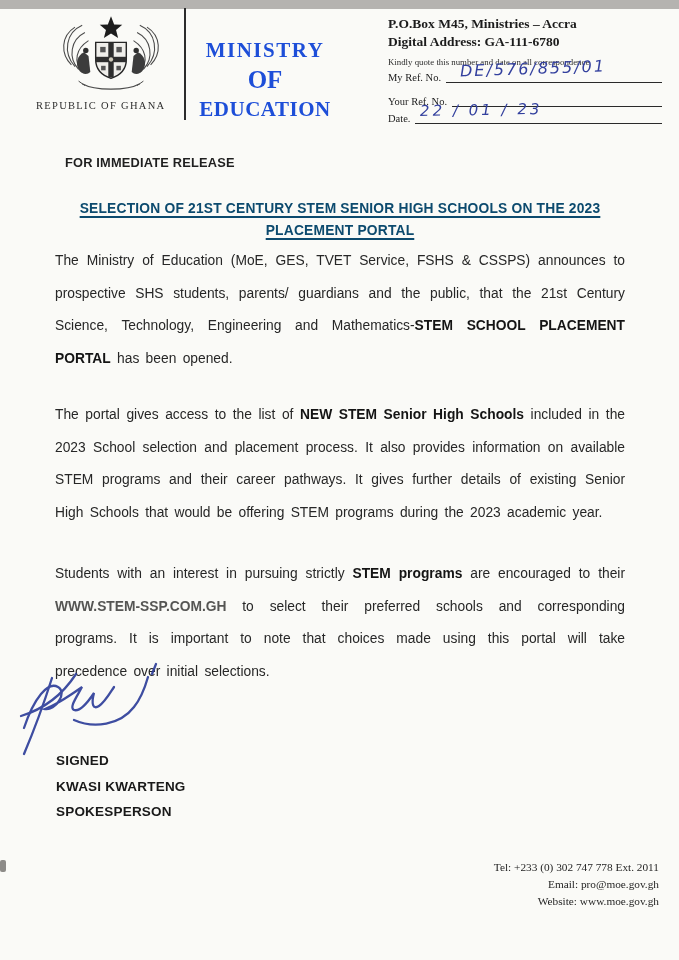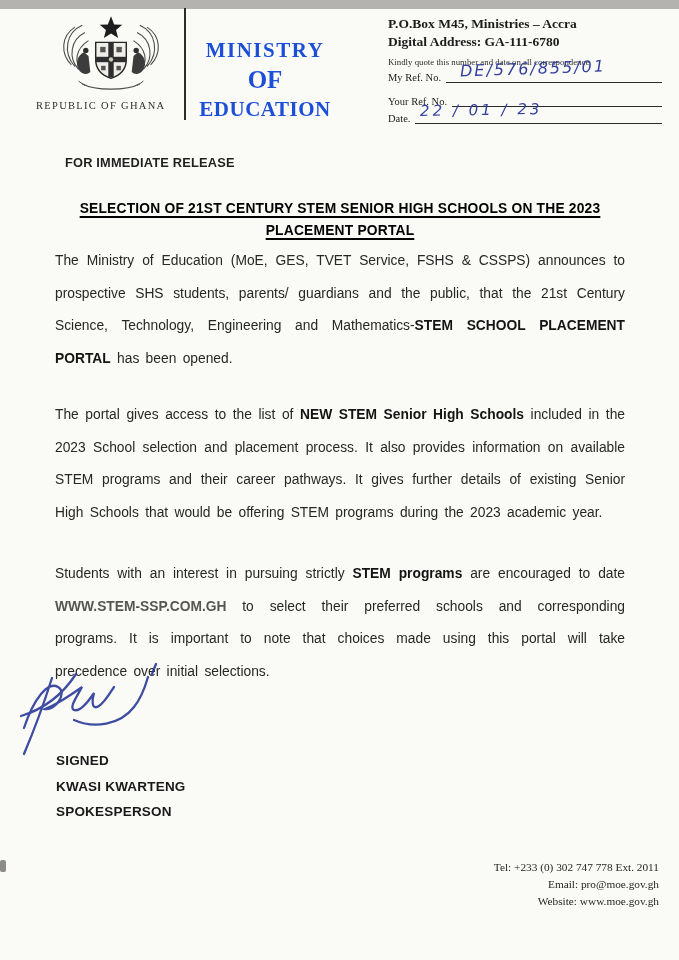--- a/index.html
+++ b/index.html
@@ -44,21 +44,21 @@
     font-family:"DejaVu Sans",sans-serif;font-style:italic;
     color:#33409e;white-space:nowrap;
   }
   .my-ref-value{position:absolute;left:72px;top:-10px;font-size:16px;letter-spacing:2px;transform:rotate(-2deg);}
   .date-value{position:absolute;left:32px;top:-9px;font-size:15px;letter-spacing:3px;transform:rotate(-1deg);}
 
   
   .tagline{position:absolute;left:57px;top:155px;font-size:12.8px;font-weight:bold;color:#1f1f1f;letter-spacing:0.2px;padding-left:8px;}
   .title{
     position:absolute;left:55px;top:198px;width:570px;text-align:center;
-    font-weight:bold;font-size:13.8px;line-height:22px;color:#000000;letter-spacing:0.2px;
+    font-weight:bold;font-size:13.8px;line-height:22px;color:#0c4a6e;letter-spacing:0.2px;
   }
   .title .u{text-decoration:underline;text-decoration-thickness:1.5px;text-underline-offset:3px;}
 
   .para{
     position:absolute;left:55px;width:570px;text-align:justify;
     font-size:13.8px;line-height:32.5px;color:#272727;word-spacing:2.5px;
   }
   .para .b{font-weight:bold;color:#141414;}
   .para .url{color:#555553;margin-top:42px;}
   .p1{top:245px;}
@@ -155,21 +155,21 @@
 
   <div class="tagline">FOR IMMEDIATE RELEASE</div>
 
   <div class="title">
     <div><span class="u">SELECTION OF 21ST CENTURY STEM SENIOR HIGH SCHOOLS ON THE 2023</span></div>
     <div><span class="u">PLACEMENT PORTAL</span></div>
   </div>
 
   <div class="para p1"><span>The Ministry of Education (MoE, GES, TVET Service, FSHS &amp; CSSPS) announces to prospective SHS students, parents/ guardians and the public, that the 21st Century Science, Technology, Engineering and Mathematics-</span><span class="b">STEM SCHOOL PLACEMENT PORTAL</span><span> has been opened.</span></div>
   <div class="para p2"><span>The portal gives access to the list of </span><span class="b">NEW STEM Senior High Schools</span><span> included in the 2023 School selection and placement process. It also provides information on available STEM programs and their career pathways. It gives further details of existing Senior High Schools that would be offering STEM programs during the 2023 academic year.</span></div>
-  <div class="para p3"><span>Students with an interest in pursuing strictly </span><span class="b">STEM programs</span><span> are encouraged to date </span><span class="b url">WWW.STEM-SSP.COM.GH</span><span> to select their preferred schools and corresponding programs. It is important to note that choices made using this portal will take precedence over initial selections.</span></div>
+  <div class="para p3"><span>Students with an interest in pursuing strictly </span><span class="b">STEM programs</span><span> are encouraged to their </span><span class="b url">WWW.STEM-SSP.COM.GH</span><span> to select their preferred schools and corresponding programs. It is important to note that choices made using this portal will take precedence over initial selections.</span></div>
 
   <svg class="signature-svg" width="178" height="98" viewBox="0 0 178 98">
     <g stroke="#2f3f9a" stroke-width="2.3" fill="none" stroke-linecap="round" opacity="0.92">
       <path d="M36,16 C29,38 19,66 8,92"></path>
       <path d="M5,54 C28,47 47,32 60,12"></path>
       <path d="M8,66 C18,36 32,19 42,25 C52,31 39,49 29,47 C42,42 56,32 66,25 C60,36 53,46 58,48 C64,50 72,40 78,31 C75,42 77,48 83,44 C89,40 94,31 98,25"></path>
       <path d="M58,58 C78,67 104,63 118,45 C126,35 130,22 132,15"></path>
       <path d="M136,12 L140,2"></path>
     </g>
   </svg>

